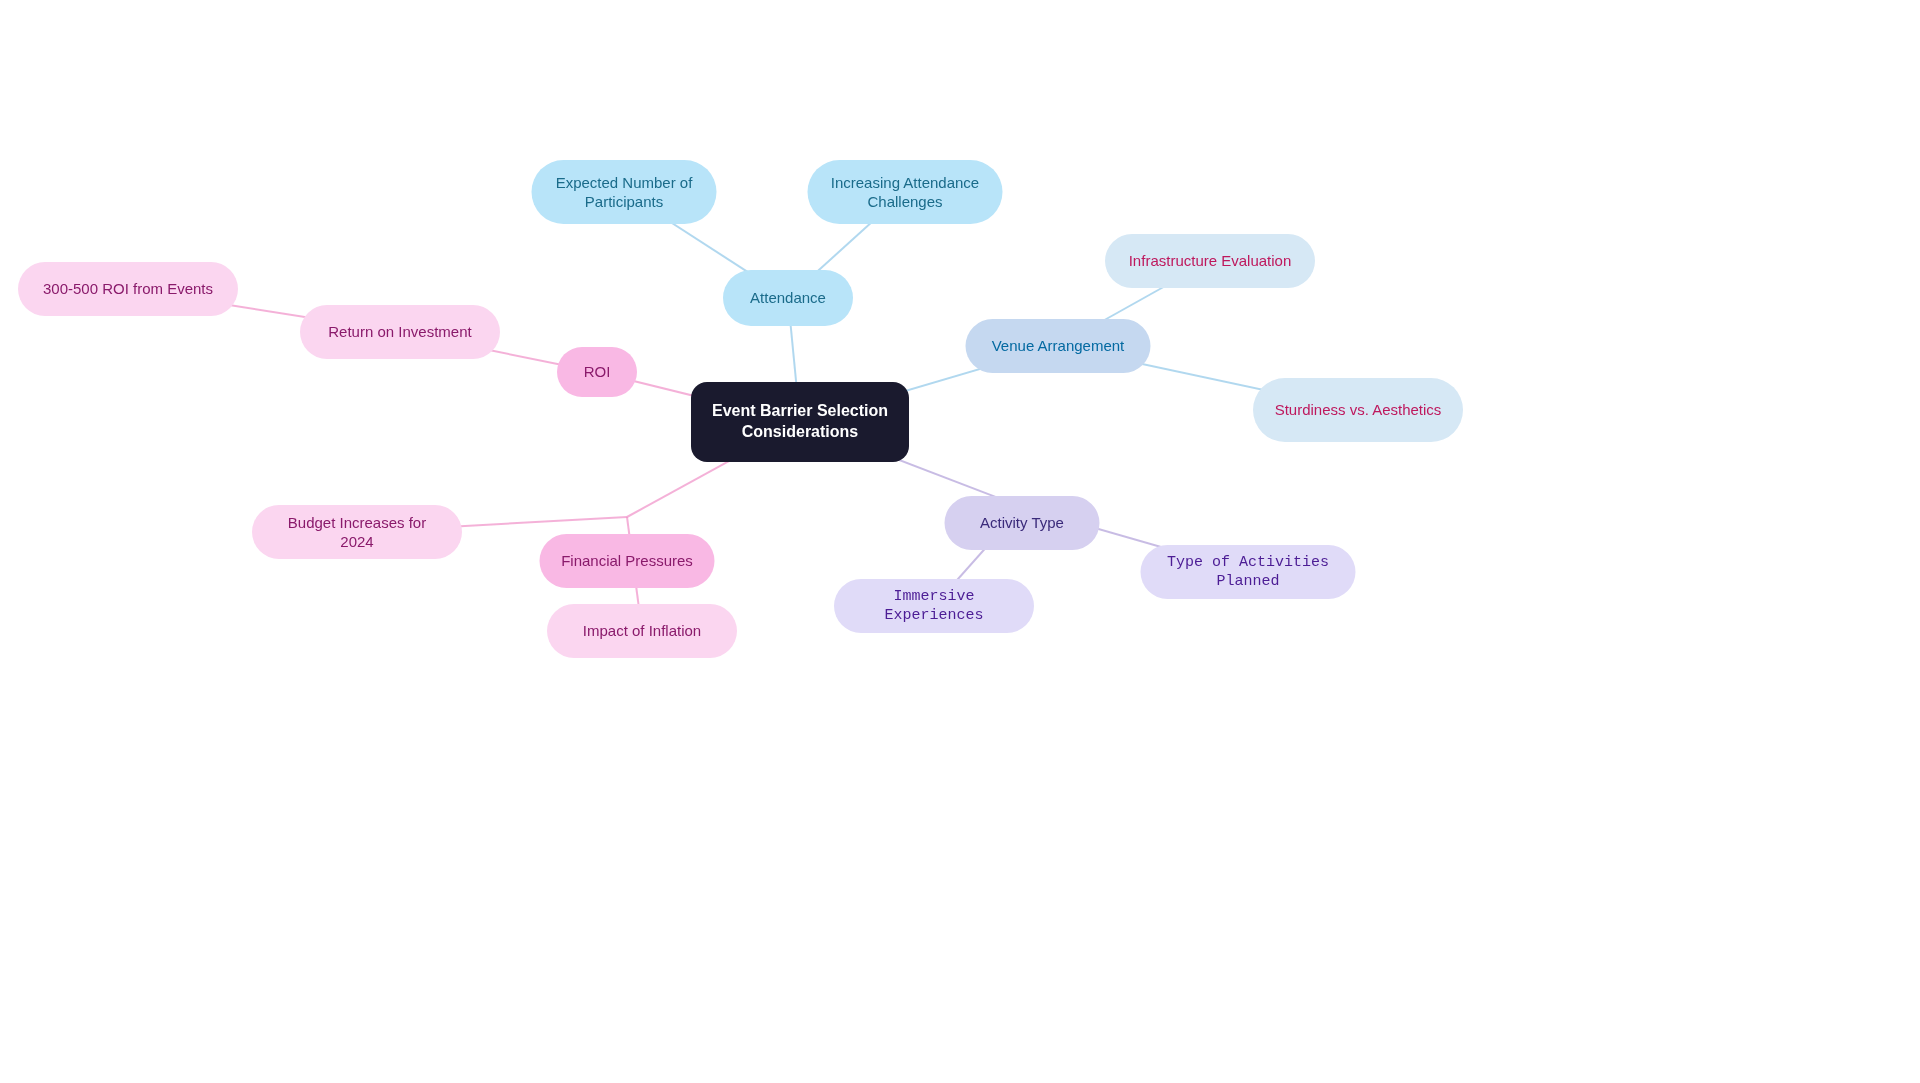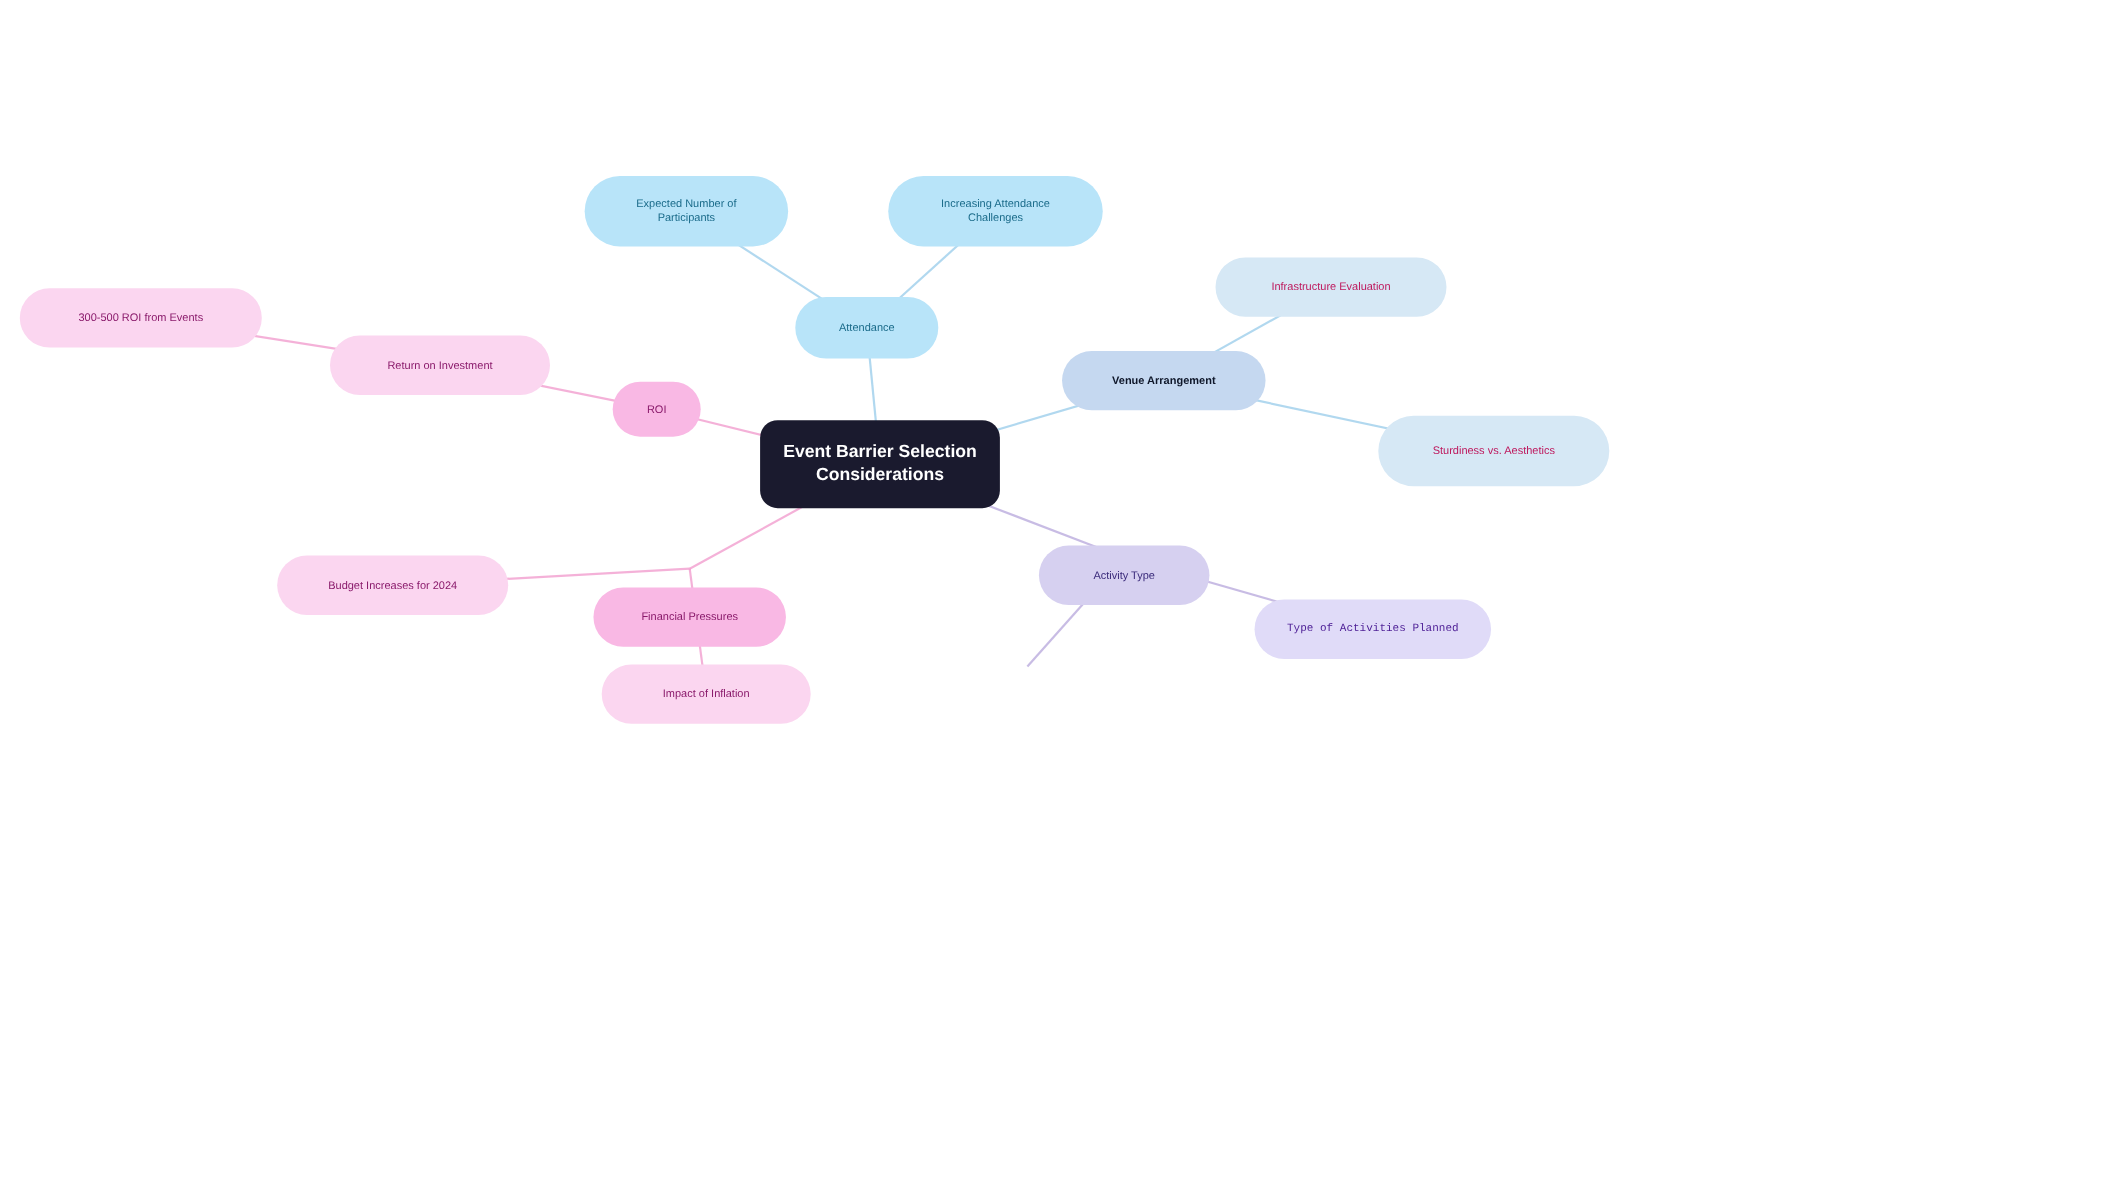--- a/index.html
+++ b/index.html
@@ -26,21 +26,21 @@
       pointer-events: none;
     }
 
     .node {
       position: absolute;
       border-radius: 50px;
       display: flex;
       align-items: center;
       justify-content: center;
       text-align: center;
-      font-size: 10px;
+      font-size: 15px;
       line-height: 1.3;
       padding: 12px 20px;
       cursor: pointer;
       transform: translate(-50%, -50%);
     }
 
     .node-center {
       background: #1a1a2e;
       color: #ffffff;
       font-size: 16px;
@@ -51,23 +51,22 @@
     }
 
     .node-blue {
       background: #b8e4f9;
       color: #1a6b8a;
       border: none;
     }
 
     .node-blue-medium {
       background: #c5d8f0;
-      color: #0f172a;
+      color: #0369a1;
       border: none;
-      font-weight: bold;
     }
 
     .node-blue-light {
       background: #d6e8f5;
       color: #be185d;
       border: none;
     }
 
     .node-pink {
       background: #f9b8e4;
@@ -170,14 +169,17 @@
   </div>
 
   <div class="node node-purple" style="left: 1022px; top: 507px; width: 155px; height: 54px; margin-top: 16px;">
     <span>Activity Type</span>
   </div>
 
   <div class="node node-purple-light" style="left: 1248px; top: 572px; width: 215px; height: 54px;">
     <span>Type of Activities Planned</span>
   </div>
 
+  <div class="node node-purple-light" style="left: 934px; top: 606px; width: 200px; height: 54px;">
+    <span>Immersive Experiences</span>
+  </div>
 
 </div>
 
 </body></html>

